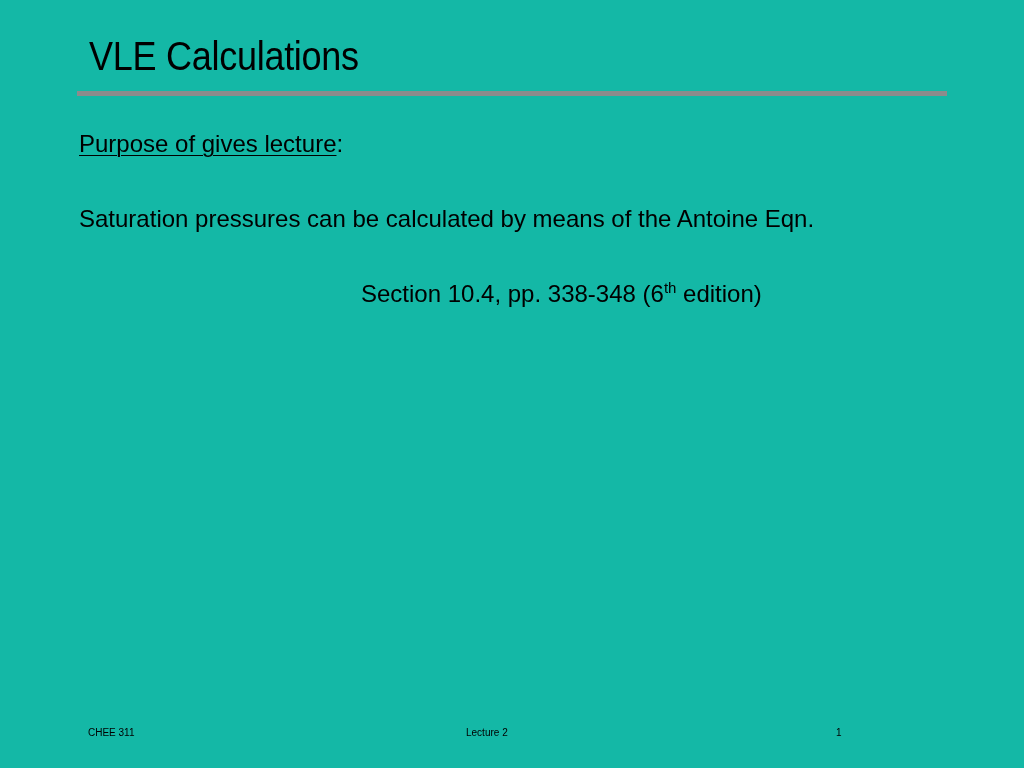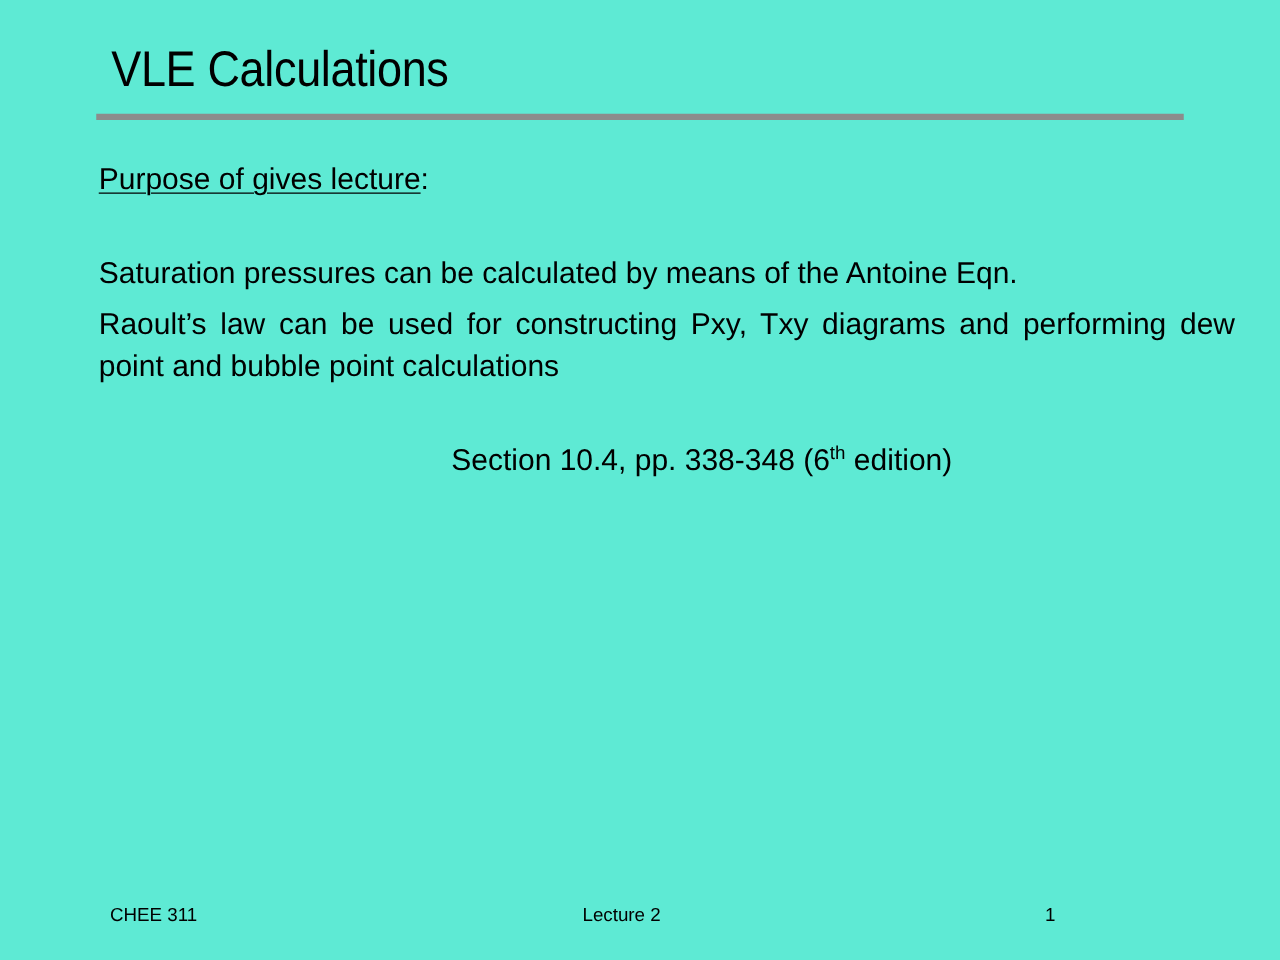--- a/index.html
+++ b/index.html
@@ -1,47 +1,46 @@
 <!DOCTYPE html>
 <html><head>
 <meta charset="utf-8">
 <style>
   html, body { margin: 0; padding: 0; background: #ffffff; }
   body { width: 1024px; height: 768px; position: relative; overflow: hidden;
          font-family: "Liberation Sans", sans-serif; color: #000; }
-  .slide { position: absolute; left: 0; top: 0; width: 1024px; height: 768px; background: #5eead4; }
+  .slide { position: absolute; left: 0; top: 0; width: 1024px; height: 768px; background: #14b8a6; }
   .title { position: absolute; left: 89px; top: 30px; font-size: 40px; line-height: 52px;
            transform: scaleX(0.9); transform-origin: left top; white-space: nowrap; letter-spacing: -0.3px; }
   .title-rule { position: absolute; left: 77px; top: 91px; width: 870px; height: 5px; background: #8c8c8c; }
   .body { position: absolute; left: 79px; top: 127px; width: 909px; font-size: 24px; line-height: 34px; }
   .para { margin: 0 0 7px 0; text-align: justify; text-align-last: left; }
   .u { text-decoration: underline; text-underline-offset: 3px; text-decoration-thickness: 1px; }
   .gap { height: 34px; }
   sup { font-size: 15px; line-height: 0; vertical-align: 9px; }
   .bold-u { font-weight: bold; text-decoration: underline; text-underline-offset: 3px; }
   .indent-line { padding-left: 282px; }
-  .footer { position: absolute; top: 724px; font-size: 15px; line-height: 18px; }
+  .footer { position: absolute; top: 724px; font-size: 10px; line-height: 18px; }
   .footer-left { left: 88px; }
   .footer-center { left: 466px; }
   .footer-right { left: 836px; }
 </style>
 </head>
 <body>
 
 <div class="slide">
   <div class="title">VLE Calculations</div>
   <div class="title-rule"></div>
 
   <div class="body">
     <p class="para"><span class="u">Purpose of gives lecture</span><span>:</span></p>
 
     <div class="gap"></div>
 
     <p class="para">Saturation pressures can be calculated by means of the Antoine Eqn.</p>
-    <p class="para">Raoult’s law can be used for constructing Pxy, Txy diagrams and performing dew point and bubble point calculations</p>
 
     <div class="gap"></div>
 
     <p class="para indent-line"><span>Section 10.4, pp. 338-348 (6</span><sup>th</sup><span> edition)</span></p>
   </div>
 
   <div class="footer footer-left">CHEE 311</div>
   <div class="footer footer-center">Lecture 2</div>
   <div class="footer footer-right">1</div>
 </div>

